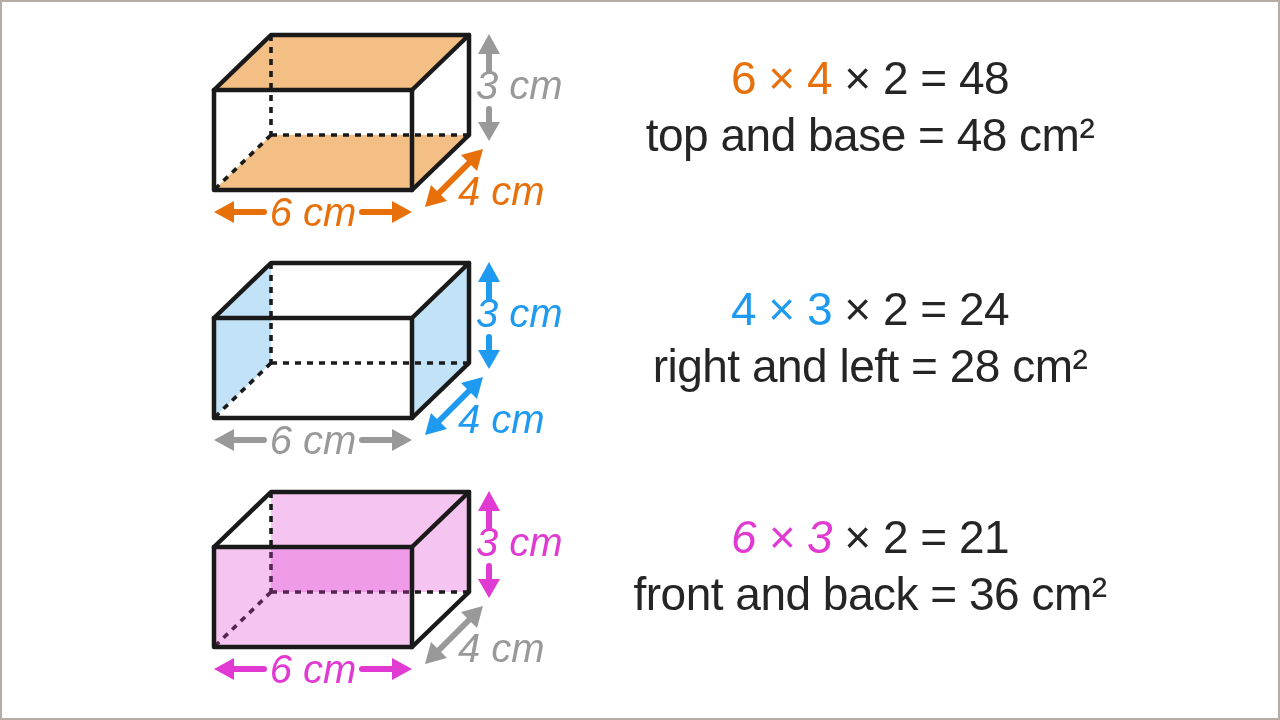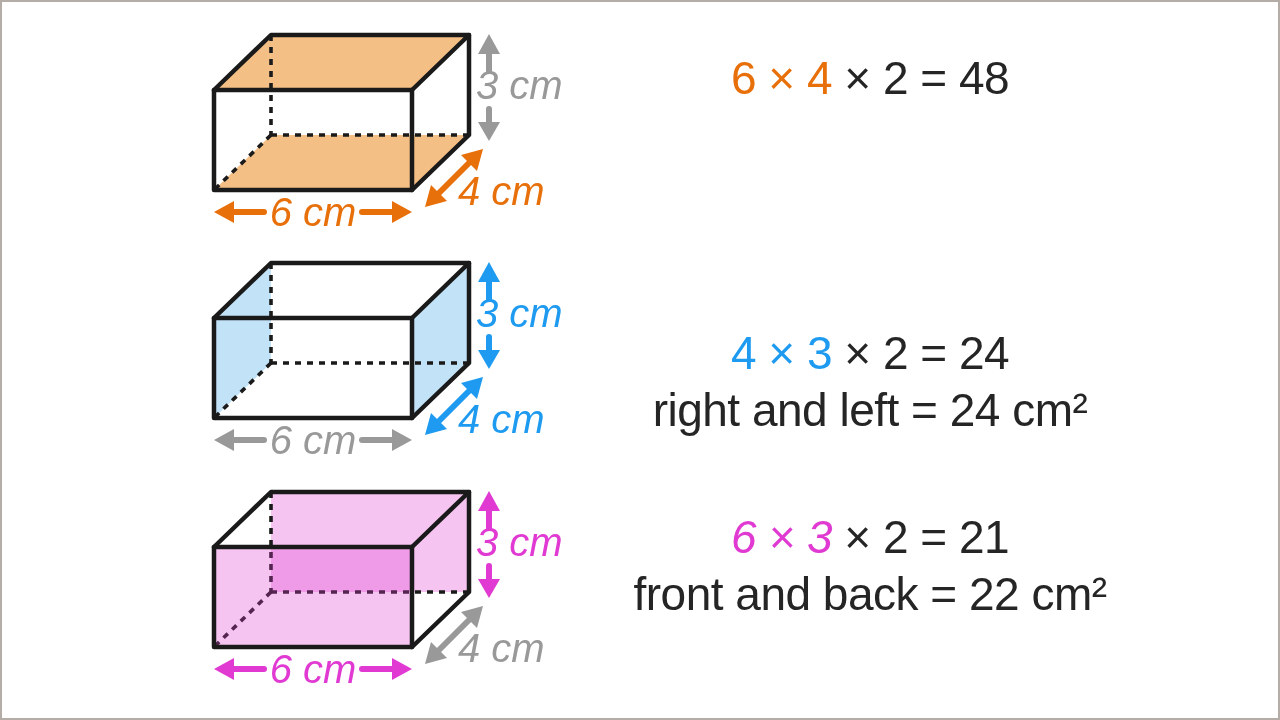--- a/index.html
+++ b/index.html
@@ -21,21 +21,21 @@
   #fig2 { top: 253px; }
   #fig3 { top: 482px; }
   .eq {
     position: absolute; left: 590px; width: 560px;
     text-align: center;
     font-size: 46px; line-height: 57px;
     color: #252525;
     letter-spacing: -0.5px;
   }
   #eq1 { top: 50px; }
-  #eq2 { top: 281px; margin-top: 44px; }
+  #eq2 { top: 281px; }
   #eq3 { top: 509px; }
   svg .edges  { fill: none; stroke: currentColor; stroke-width: 4.5; stroke-linejoin: round; stroke-linecap: round; }
   svg .dashes { fill: none; stroke: currentColor; stroke-width: 3.6; stroke-dasharray: 6 6; }
   svg .shaft  { fill: none; stroke: currentColor; stroke-width: 6; stroke-linecap: round; }
   svg .head   { fill: currentColor; stroke: none; }
   svg .face   { stroke: none; }
   svg text    { font-family: "Liberation Sans", sans-serif; font-size: 40px; fill: currentColor; }
 </style>
 </head>
 <body>
@@ -152,23 +152,24 @@
       <line class="shaft" x1="30" y1="187" x2="62" y2="187"></line>
       <text x="111" y="201" text-anchor="middle">6 cm</text>
       <line class="shaft" x1="160" y1="187" x2="190" y2="187"></line>
       <polygon class="head" points="210,187 190,176 190,198"></polygon>
     </g>
   </svg>
 </div>
 
 <div class="eq" id="eq1" style="color: rgb(37, 37, 37);">
   <div class="eq-line"><span style="color: rgb(232, 112, 10);">6 × 4</span><span> × 2 = 48</span></div>
+  <div class="eq-caption">top and base = 48 cm²</div>
 </div>
 
 <div class="eq" id="eq2" style="color: rgb(37, 37, 37);">
   <div class="eq-line"><span style="color: rgb(30, 155, 240);">4 × 3</span><span> × 2 = 24</span></div>
-  <div class="eq-caption">right and left = 24 cm²</div>
+  <div class="eq-caption">right and left = 28 cm²</div>
 </div>
 
 <div class="eq" id="eq3" style="color: rgb(37, 37, 37);">
   <div class="eq-line"><span style="color: rgb(224, 58, 210); font-style: italic;">6 × 3</span><span> × 2 = 21</span></div>
-  <div class="eq-caption">front and back = 22 cm²</div>
+  <div class="eq-caption">front and back = 36 cm²</div>
 </div>
 
 </body></html>

